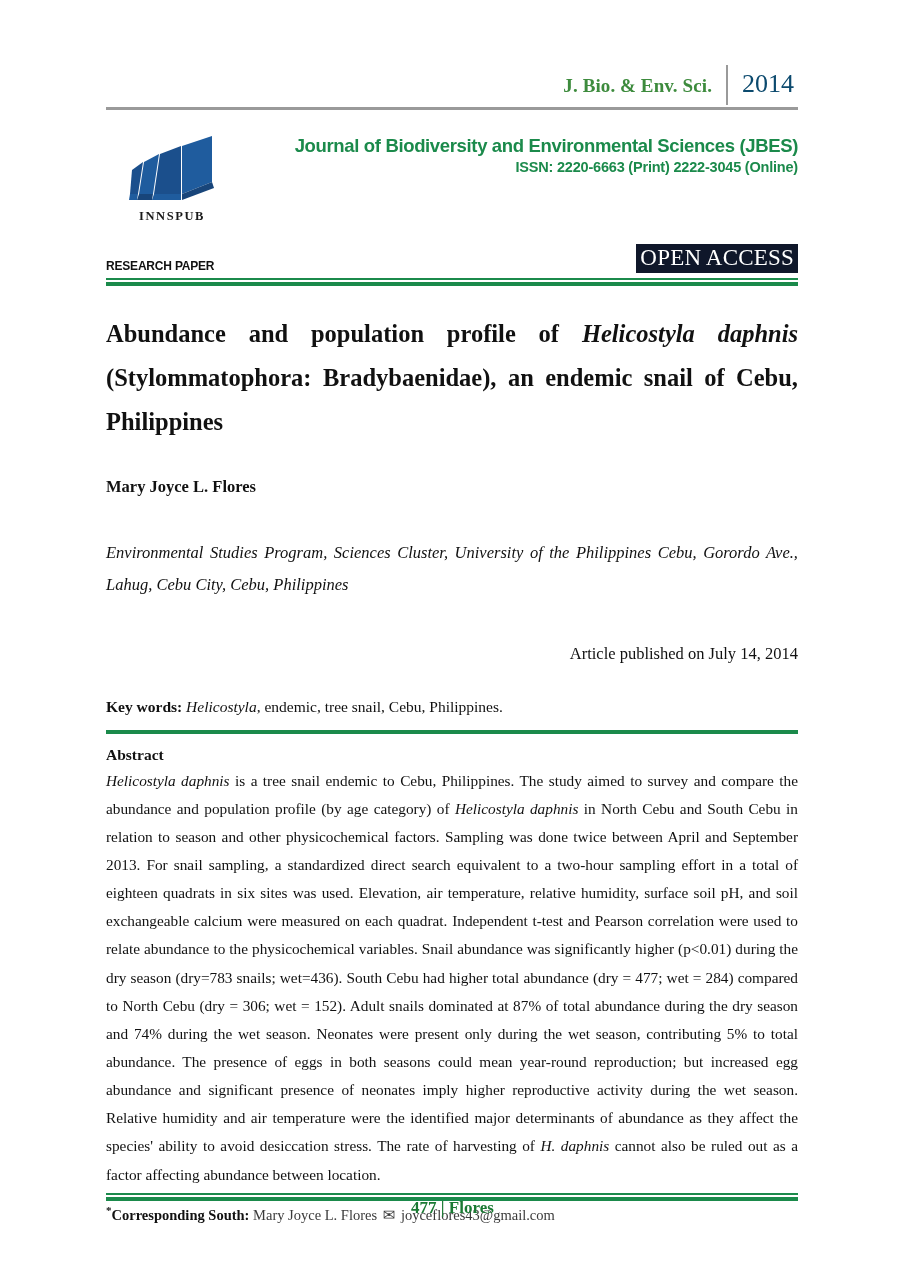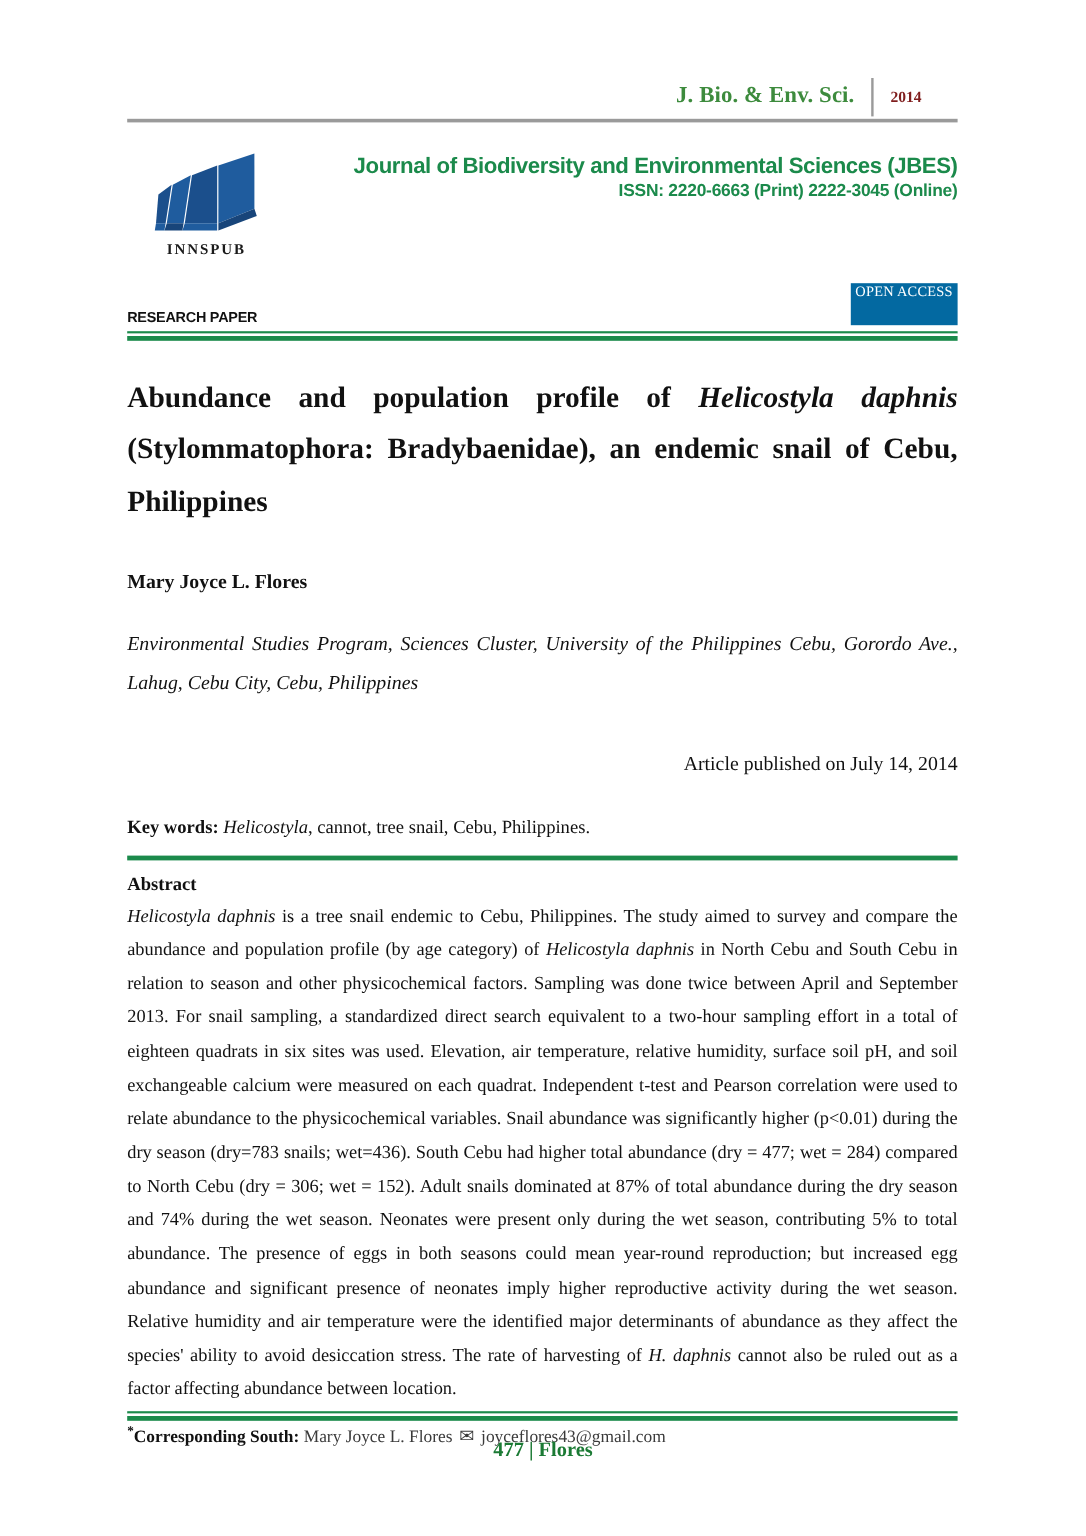--- a/index.html
+++ b/index.html
@@ -48,23 +48,23 @@
   }
   .runhead-sep {
     width: 2px;
     align-self: stretch;
     background: #9a9a9a;
     margin-top: -4px;
     margin-bottom: -6px;
   }
   .runhead-year {
     font-family: "Liberation Serif", serif;
-    font-weight: bold;
-    font-size: 13px;
-    color: #7f1d1d;
+    font-weight: normal;
+    font-size: 26px;
+    color: #0c4a6e;
     padding-left: 14px;
     min-width: 56px;
   }
   .rule-gray {
     height: 3px;
     background: #9a9a9a;
     margin-top: 8px;
     width: 692px;
   }
 
@@ -126,26 +126,26 @@
     margin-top: 10px;
   }
   .paperbar-label {
     font-family: "Liberation Sans", sans-serif;
     font-weight: bold;
     font-size: 12px;
     color: #111111;
     letter-spacing: -0.2px;
   }
   .openaccess {
-    background: #0369a1;
+    background: #0f172a;
     color: #ffffff;
     font-family: "Liberation Serif", serif;
-    font-size: 12px;
+    font-size: 23px;
     line-height: 1.15;
-    padding: 1px 4px 20px 4px;
+    padding: 1px 4px 2px 4px;
     letter-spacing: 0.2px;
   }
   .rule-double {
     margin-top: 5px;
   }
   .rule-double .thin {
     height: 2px;
     background: #1b8a4b;
   }
   .rule-double .gap {
@@ -178,21 +178,21 @@
     margin-top: 34px;
     color: #111111;
   }
   .affiliation {
     font-family: "Liberation Serif", serif;
     font-style: italic;
     font-size: 16.5px;
     line-height: 1.95;
     text-align: justify;
     text-align-last: left;
-    margin-top: 26px;
+    margin-top: 40px;
     color: #111111;
   }
 
   
   .published {
     font-family: "Liberation Serif", serif;
     font-size: 16.5px;
     text-align: right;
     margin-top: 42px;
     color: #111111;
@@ -317,21 +317,21 @@
     </div>
 
     <div class="doc-title"><span>Abundance and population profile of </span><i>Helicostyla daphnis</i><span> (Stylommatophora: Bradybaenidae), an endemic snail of Cebu, Philippines</span></div>
 
     <div class="author">Mary Joyce L. Flores</div>
 
     <div class="affiliation">Environmental Studies Program, Sciences Cluster, University of the Philippines Cebu, Gorordo Ave., Lahug, Cebu City, Cebu, Philippines</div>
 
     <div class="published">Article published on July 14, 2014</div>
 
-    <div class="keywords"><b>Key words:</b> <i>Helicostyla</i><span>, cannot, tree snail, Cebu, Philippines.</span></div>
+    <div class="keywords"><b>Key words:</b> <i>Helicostyla</i><span>, endemic, tree snail, Cebu, Philippines.</span></div>
 
     <div class="rule-green-single"></div>
 
     <div class="abstract-head">Abstract</div>
     <div class="abstract-body"><i>Helicostyla daphnis</i><span> is a tree snail endemic to Cebu, Philippines. The study aimed to survey and compare the abundance and population profile (by age category) of </span><i>Helicostyla daphnis</i><span> in North Cebu and South Cebu in relation to season and other physicochemical factors. Sampling was done twice between April and September 2013. For snail sampling, a standardized direct search equivalent to a two-hour sampling effort in a total of eighteen quadrats in six sites was used. Elevation, air temperature, relative humidity, surface soil pH, and soil exchangeable calcium were measured on each quadrat. Independent t-test and Pearson correlation were used to relate abundance to the physicochemical variables. Snail abundance was significantly higher (p&lt;0.01) during the dry season (dry=783 snails; wet=436). South Cebu had higher total abundance (dry = 477; wet = 284) compared to North Cebu (dry = 306; wet = 152). Adult snails dominated at 87% of total abundance during the dry season and 74% during the wet season. Neonates were present only during the wet season, contributing 5% to total abundance. The presence of eggs in both seasons could mean year-round reproduction; but increased egg abundance and significant presence of neonates imply higher reproductive activity during the wet season. Relative humidity and air temperature were the identified major determinants of abundance as they affect the species' ability to avoid desiccation stress. The rate of harvesting of </span><i>H. daphnis</i><span> cannot also be ruled out as a factor affecting abundance between location.</span></div>
 
     <div class="rule-double rule-double-bottom">
       <div class="thin"></div>
       <div class="gap"></div>
       <div class="thick"></div>

